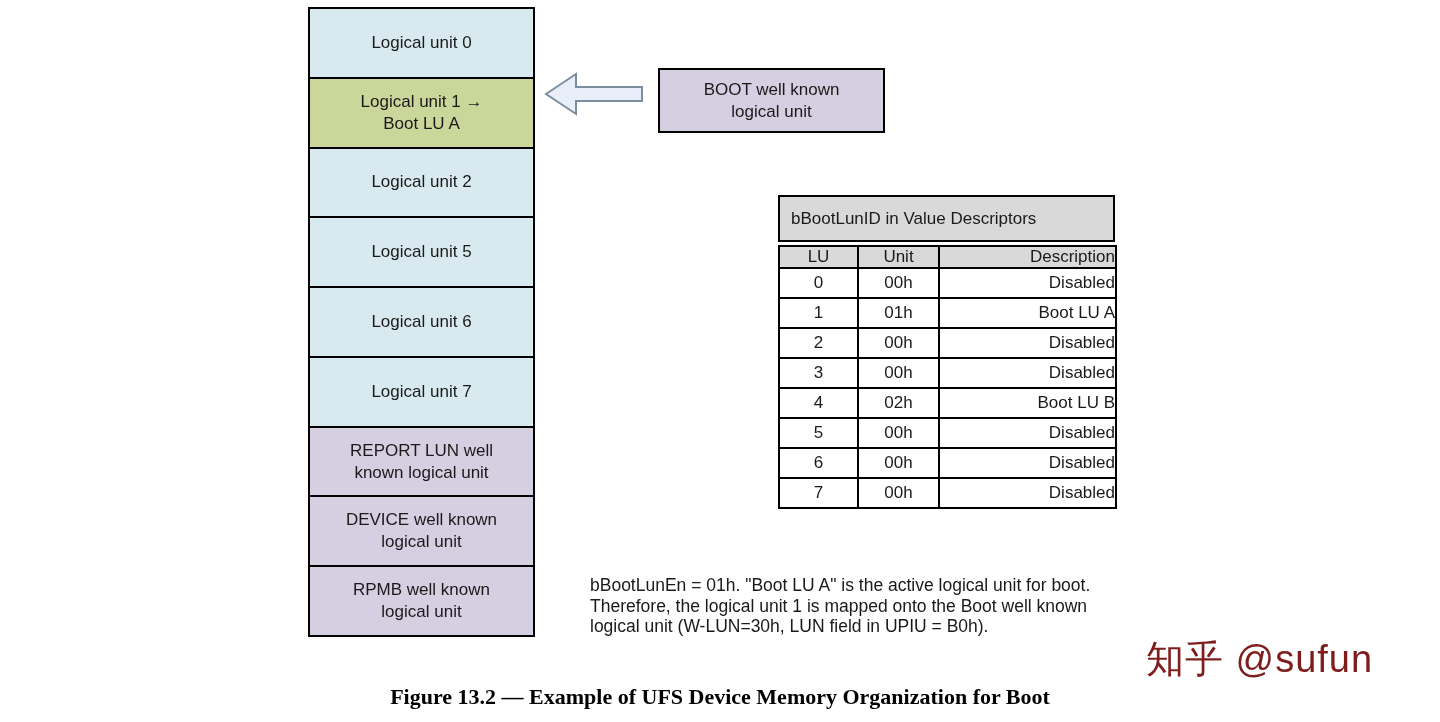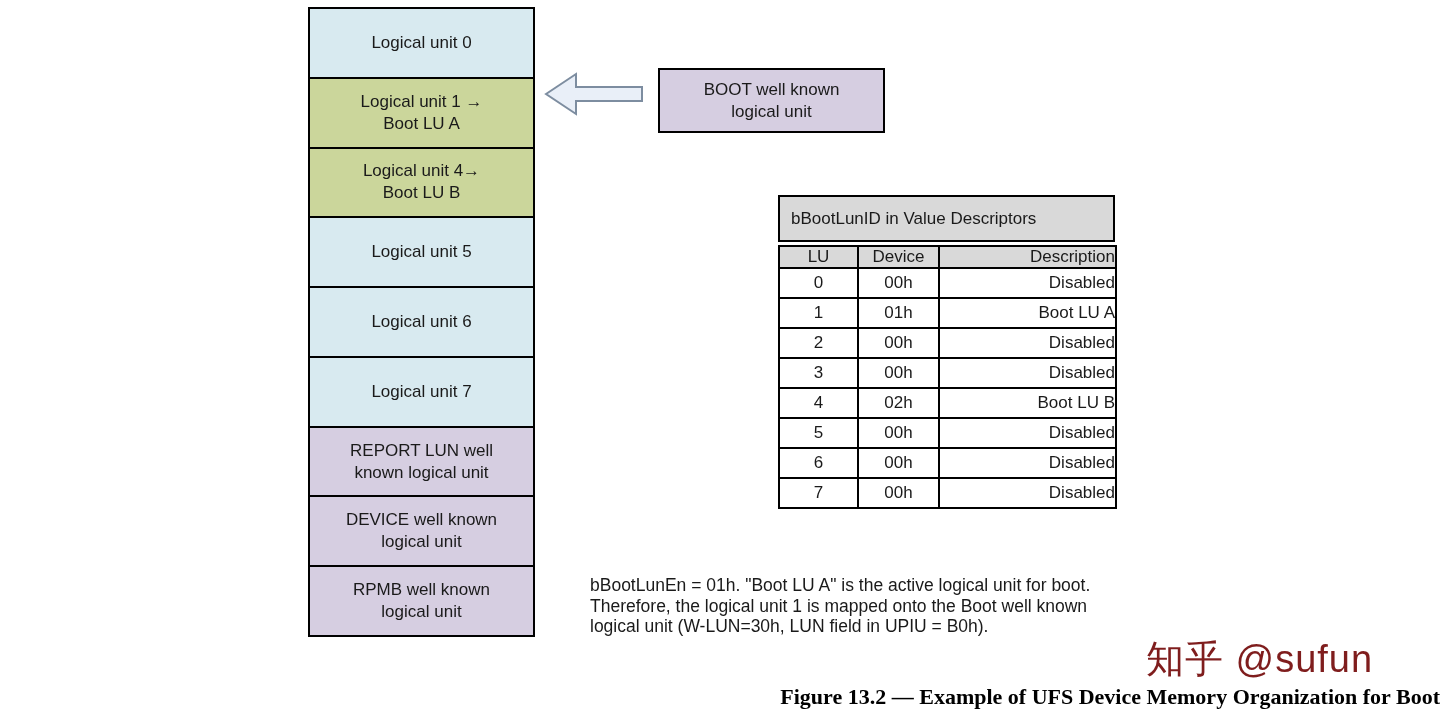--- a/index.html
+++ b/index.html
@@ -101,21 +101,21 @@
     width: 545px;
     font-size: 17.5px;
     line-height: 20.5px;
   }
 
   
   .caption {
     position: absolute;
     left: 0; top: 684px;
     width: 1440px;
-    text-align: right;
+    text-align: center;
     font-family: "Liberation Serif", serif;
     font-weight: bold;
     font-size: 22px;
     color: #000;
   }
 
   
   .watermark {
     position: absolute;
     left: 1146px; top: 634px;
@@ -131,23 +131,22 @@
 <div class="page">
 
   <div class="stack">
     <div class="lu normal">
       <span>Logical unit 0</span>
     </div>
     <div class="lu boot">
       <span>Logical unit 1 →</span>
       <span>Boot LU A</span>
     </div>
-    <div class="lu boot">
-      <span>Logical unit 4→</span>
-      <span>Boot LU B</span>
+    <div class="lu normal">
+      <span>Logical unit 2</span>
     </div>
     <div class="lu normal">
       <span>Logical unit 5</span>
     </div>
     <div class="lu normal">
       <span>Logical unit 6</span>
     </div>
     <div class="lu normal">
       <span>Logical unit 7</span>
     </div>
@@ -175,21 +174,21 @@
     <span>BOOT well known</span>
     <span>logical unit</span>
   </div>
 
   <div class="utable-wrap">
     <div class="utable-title">bBootLunID in Value Descriptors</div>
     <table class="utable">
       <thead>
         <tr>
           <th class="col-lu">LU</th>
-          <th class="col-value">Device</th>
+          <th class="col-value">Unit</th>
           <th class="col-desc">Description</th>
         </tr>
       </thead>
       <tbody>
         <tr>
           <td class="col-lu">0</td>
           <td class="col-value">00h</td>
           <td class="col-desc">Disabled</td>
         </tr>
         <tr>

